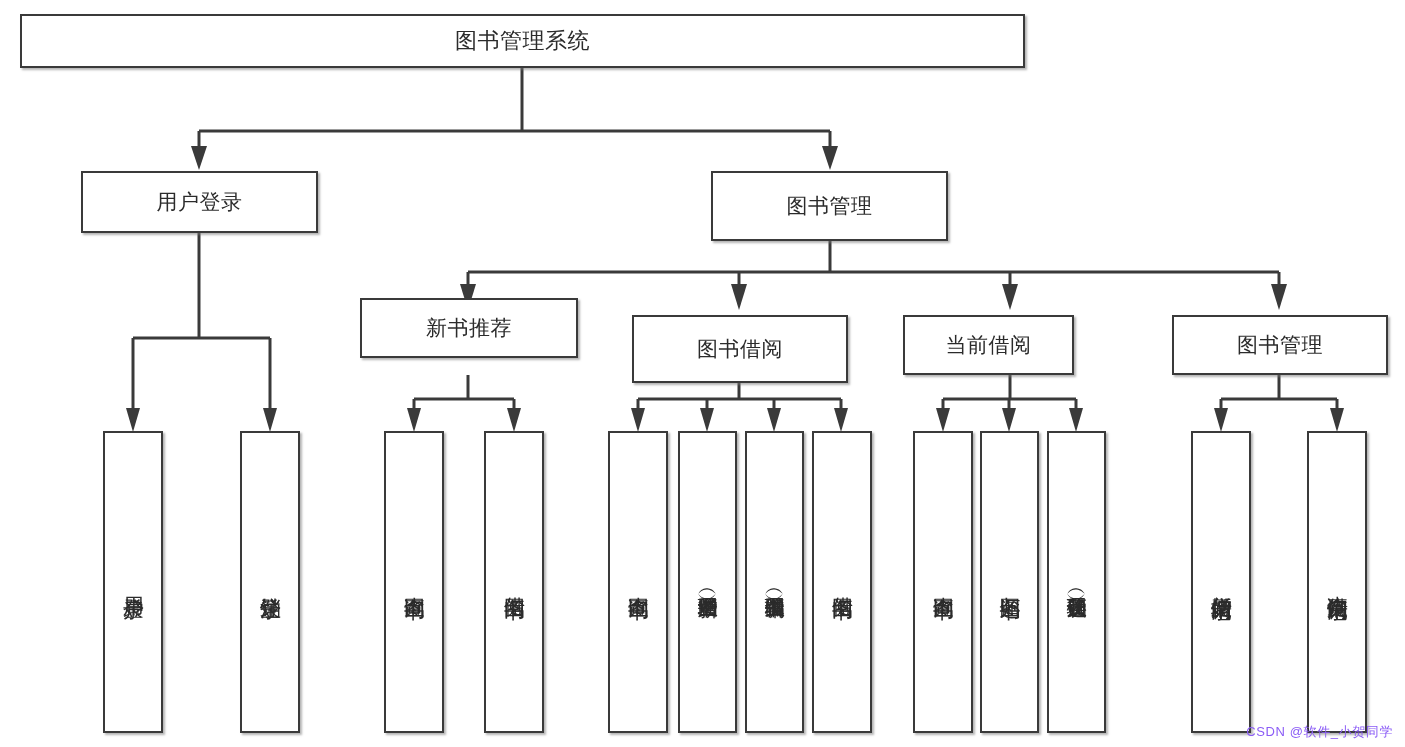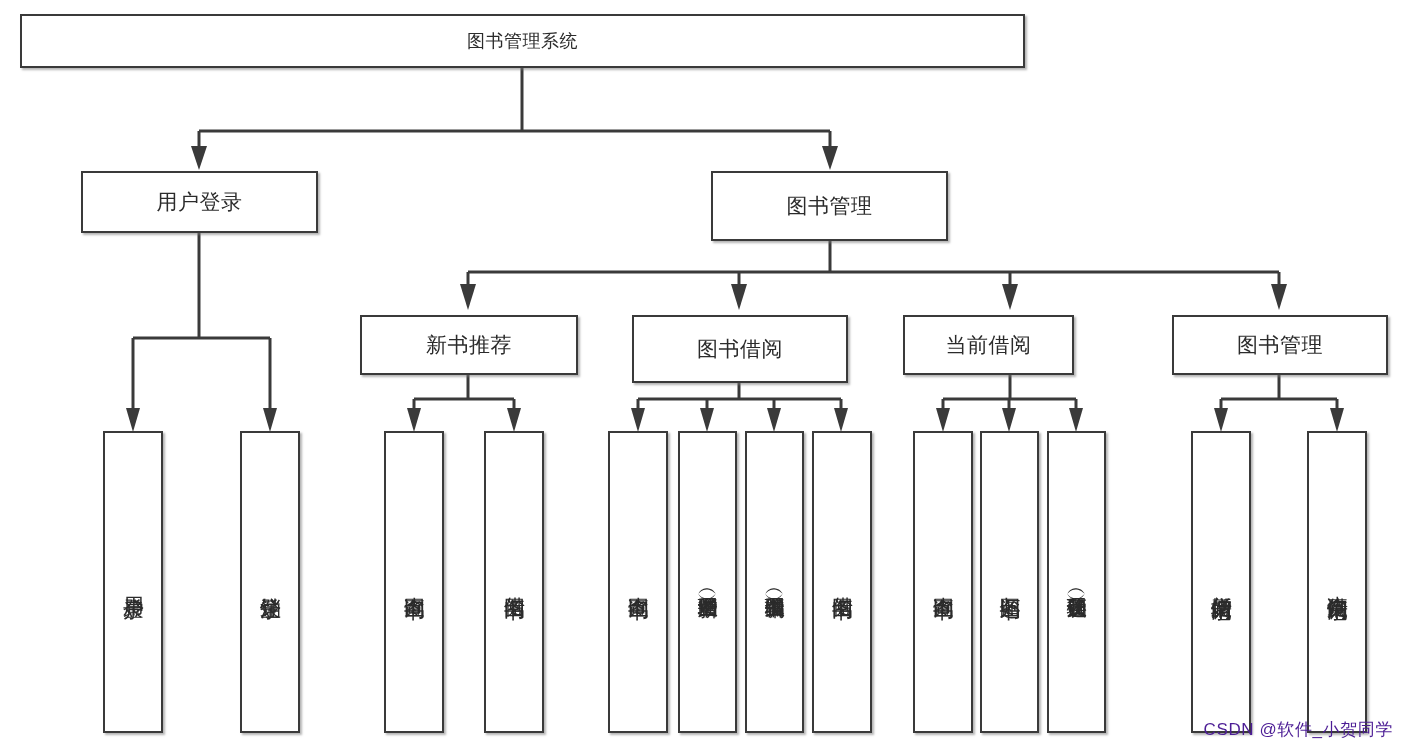--- a/index.html
+++ b/index.html
@@ -43,21 +43,21 @@
     text-align: center;
     line-height: 1.12;
     letter-spacing: 0.5px;
   }
   
   .node.horiz .label {
     font-size: 21px;
     white-space: nowrap;
   }
   .node.root .label {
-    font-size: 18px;
+    font-size: 22px;
   }
   
   .node.vert {
     align-items: center;
     justify-content: center;
   }
   .node.vert .label {
     writing-mode: vertical-rl;
     text-orientation: upright;
     font-size: 21px;
@@ -67,22 +67,22 @@
   }
   .node.vert.narrow .label {
     font-size: 20px;
     letter-spacing: 0px;
     max-height: 278px;
   }
   .watermark {
     position: absolute;
     right: 12px;
     bottom: 6px;
-    font-size: 17px;
-    color: #4c1d95;
+    font-size: 13px;
+    color: #8b5cf6;
     letter-spacing: 0.6px;
     white-space: nowrap;
     z-index: 5;
     font-family: "Liberation Sans", "DejaVu Sans", sans-serif;
   }
 </style>
 </head>
 <body>
 
 <div id="diagram-root">
@@ -174,21 +174,21 @@
     <span class="label">图书管理系统</span>
   </div>
 
   <div class="node horiz" style="left:81px; top:171px; width:237px; height:62px;">
     <span class="label">用户登录</span>
   </div>
   <div class="node horiz" style="left:711px; top:171px; width:237px; height:70px;">
     <span class="label">图书管理</span>
   </div>
 
-  <div class="node horiz" style="left:360px; top:315px; width:218px; height:60px;">
+  <div class="node horiz" style="left:360px; top:298px; width:218px; height:60px;">
     <span class="label">新书推荐</span>
   </div>
   <div class="node horiz" style="left:632px; top:315px; width:216px; height:68px;">
     <span class="label">图书借阅</span>
   </div>
   <div class="node horiz" style="left:903px; top:315px; width:171px; height:60px;">
     <span class="label">当前借阅</span>
   </div>
   <div class="node horiz" style="left:1172px; top:315px; width:216px; height:60px;">
     <span class="label">图书管理</span>

